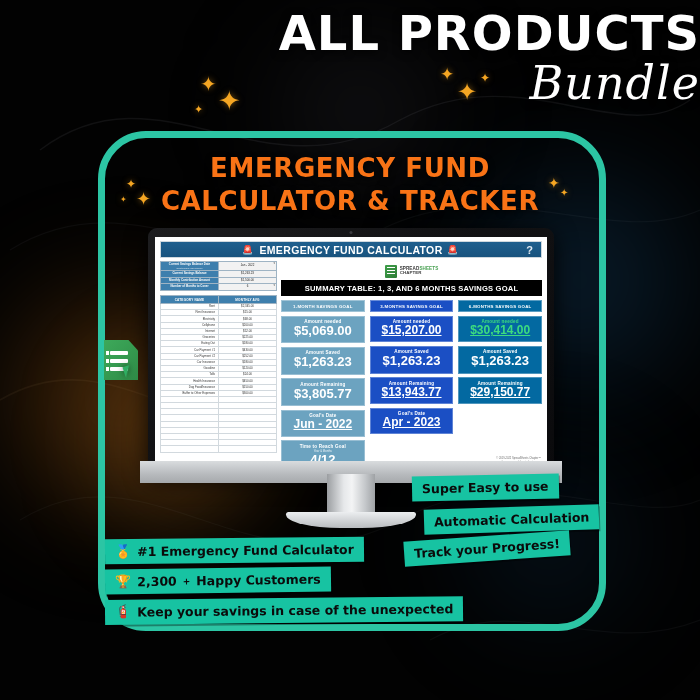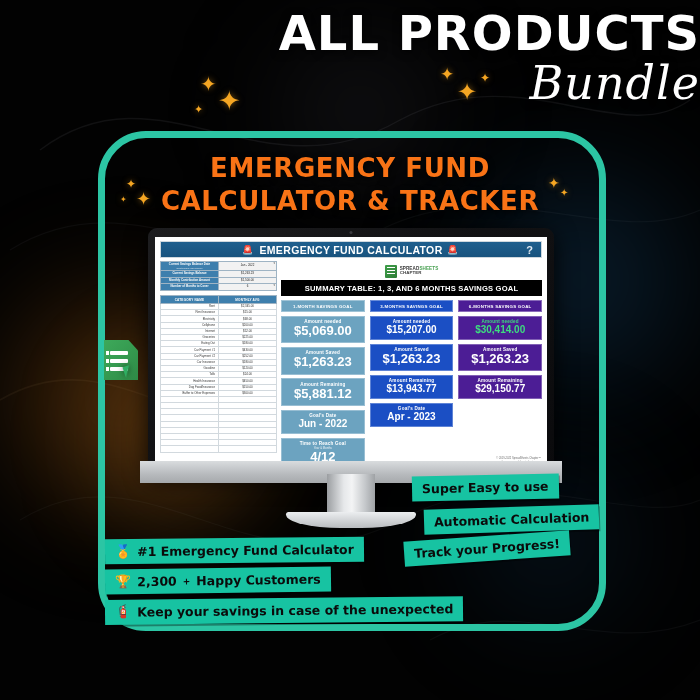--- a/index.html
+++ b/index.html
@@ -250,25 +250,25 @@
     border: 1px solid rgba(255,255,255,.35);
   }
   .cell {
     text-align: center; color: #fff;
     border: 1px solid rgba(255,255,255,.30);
     padding: 2.5px 0 3.5px 0;
   }
   .cell .cap { font-size: 4.6px; font-weight: bold; display: block; letter-spacing: .2px; }
   .cell .cap2 { font-size: 2.8px; display: block; opacity: .85; }
   .cell .big { font-size: 13px; font-weight: bold; display: block; line-height: 1.15; }
-  .cell .big.sm { font-size: 10px; }
+  .cell .big.sm { font-size: 12px; text-decoration: underline; }
 
   .col-1 .card-head, .col-1 .cell { background: #6CA3C0; }
   .col-2 .card-head, .col-2 .cell { background: #1B4FC4; }
-  .col-3 .card-head, .col-3 .cell { background: #4c1d95; }
+  .col-3 .card-head, .col-3 .cell { background: #0369a1; }
   .col-3 .accent .big { color: #3DDC7F; }
   .col-3 .accent .cap { color: #3DDC7F; }
 
   .ss-foot {
     position: absolute; right: 6px; bottom: 2px;
     text-align: right; color: #6e6e6e;
     font-size: 2.6px; line-height: 1.3;
   }
 
   
@@ -538,21 +538,21 @@
                   <div class="cell">
                     <span class="cap">Amount needed</span>
                     <span class="big">$5,069.00</span>
                   </div>
                   <div class="cell">
                     <span class="cap">Amount Saved</span>
                     <span class="big">$1,263.23</span>
                   </div>
                   <div class="cell">
                     <span class="cap">Amount Remaining</span>
-                    <span class="big">$5,881.12</span>
+                    <span class="big">$3,805.77</span>
                   </div>
                   <div class="cell">
                     <span class="cap">Goal's Date</span>
                     <span class="big sm">Jun - 2022</span>
                   </div>
                   <div class="cell">
                     <span class="cap">Time to Reach Goal</span>
                     <span class="cap2">Year &amp; Months</span>
                     <span class="big">4/12</span>
                   </div>

